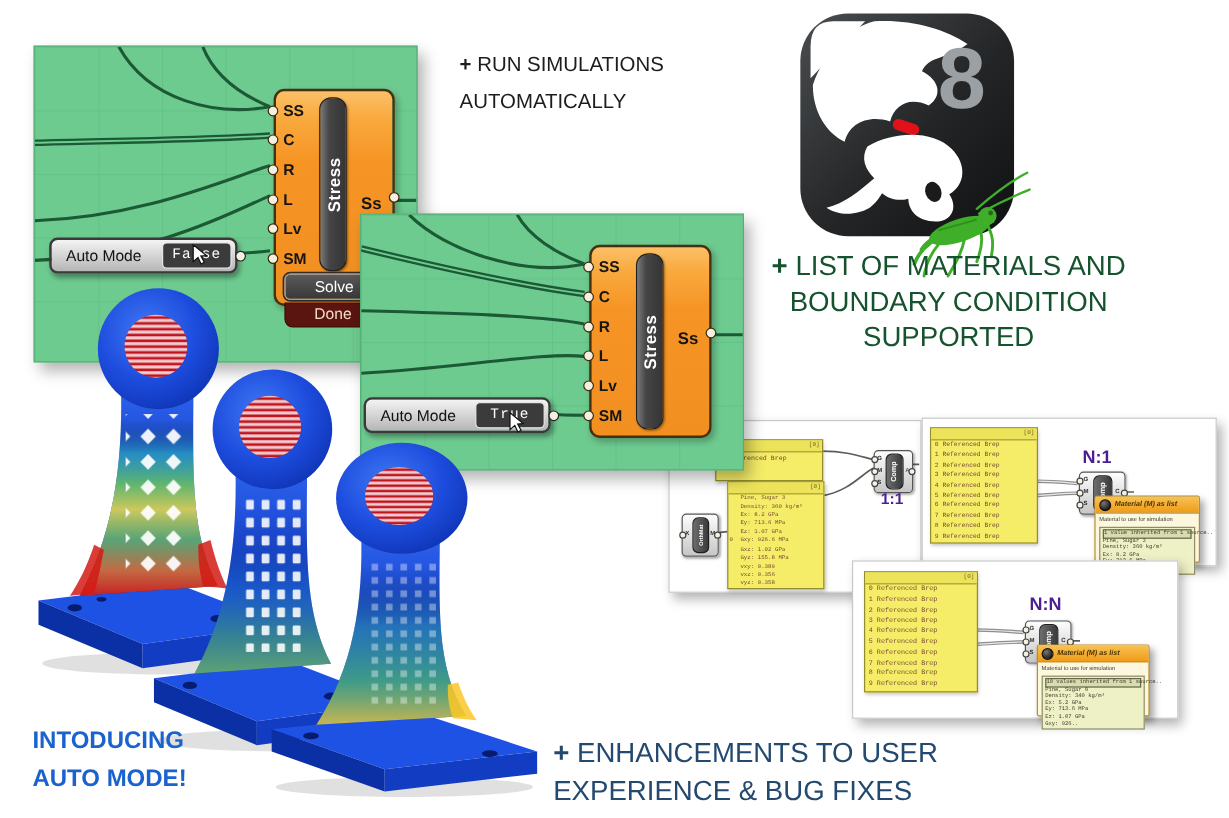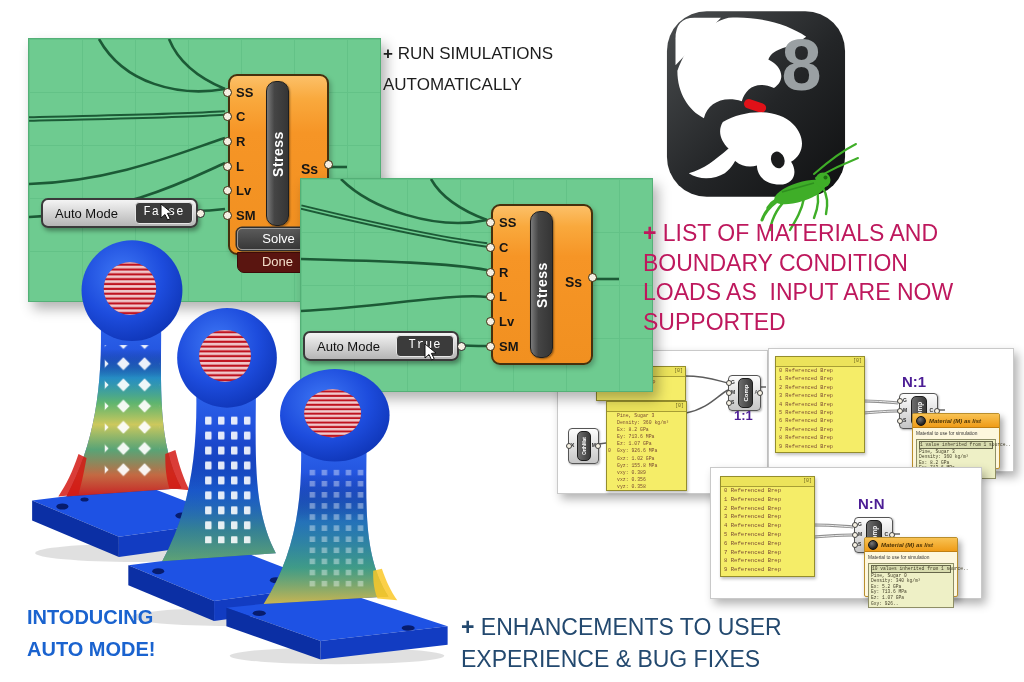--- a/index.html
+++ b/index.html
@@ -2,21 +2,21 @@
 <html><head>
 <meta charset="utf-8">
 <style>
   html,body{margin:0;padding:0;background:#fff;}
   #stage{position:relative;width:1024px;height:682px;background:#fff;overflow:hidden;
          font-family:"Liberation Sans",sans-serif;}
   
   .gh-canvas{position:absolute;background:#6ecb90;border:1px solid #54b077;
     background-image:linear-gradient(#63c287 1px,transparent 1px),
                      linear-gradient(90deg,#63c287 1px,transparent 1px);
-    background-size:53px 53px;box-shadow:5px 7px 12px rgba(0,0,0,.30);padding-left:33px;}
+    background-size:53px 53px;box-shadow:5px 7px 12px rgba(0,0,0,.30);}
   .wires{position:absolute;left:0;top:0;pointer-events:none;}
   
   .stress{position:absolute;border:2px solid #46300d;border-radius:9px;
     background:linear-gradient(180deg,#fcc068 0%,#f9a93d 13%,#f69526 32%,#f19020 100%);
     box-shadow:2px 3px 5px rgba(0,0,0,.25);}
   .stress .ports{position:absolute;left:6px;top:4px;bottom:4px;display:flex;
     flex-direction:column;justify-content:space-around;}
   .stress .port{font-size:13px;font-weight:600;color:#151515;position:relative;line-height:13px;}
   .stress .nub{position:absolute;left:-13px;top:50%;width:7px;height:7px;margin-top:-4.5px;
     background:#f5efe2;border:1.5px solid #3a2a0c;border-radius:50%;}
@@ -465,24 +465,23 @@
     <circle cx="67" cy="40" r="7.5" fill="#3fae28"></circle>
     <circle cx="69.5" cy="37.5" r="2" fill="#1d6e10"></circle>
     <path d="M26,52 L58,43" stroke="#2e8f1f" stroke-width="1.6"></path>
   </svg>
 
   <div class="feat" style="left:383px;top:38px;font-size:17px;line-height:31px;color:#1d1d1d;">
     <div class="line"><span class="plus">+</span><span> RUN SIMULATIONS</span></div>
     <div class="line">AUTOMATICALLY</div>
   </div>
 
-  <div class="feat" style="left:643px;top:219px;font-size:23px;line-height:29.5px;color:#be185d;">
+  <div class="feat" style="left:643px;top:207px;font-size:23px;line-height:29.5px;color:#14532d;text-align:center;">
     <div class="line"><span class="plus">+</span><span> LIST OF MATERIALS AND</span></div>
     <div class="line">BOUNDARY CONDITION</div>
-    <div class="line">LOADS AS  INPUT ARE NOW</div>
     <div class="line">SUPPORTED</div>
   </div>
 
   <div class="feat" style="left:27px;top:601px;font-size:20px;line-height:32px;font-weight:bold;color:#1a63cf;">
     <div class="line">INTODUCING</div>
     <div class="line">AUTO MODE!</div>
   </div>
 
   <div class="feat" style="left:461px;top:612px;font-size:23px;line-height:31.5px;color:#23496f;">
     <div class="line"><span class="plus">+</span><span> ENHANCEMENTS TO USER</span></div>

